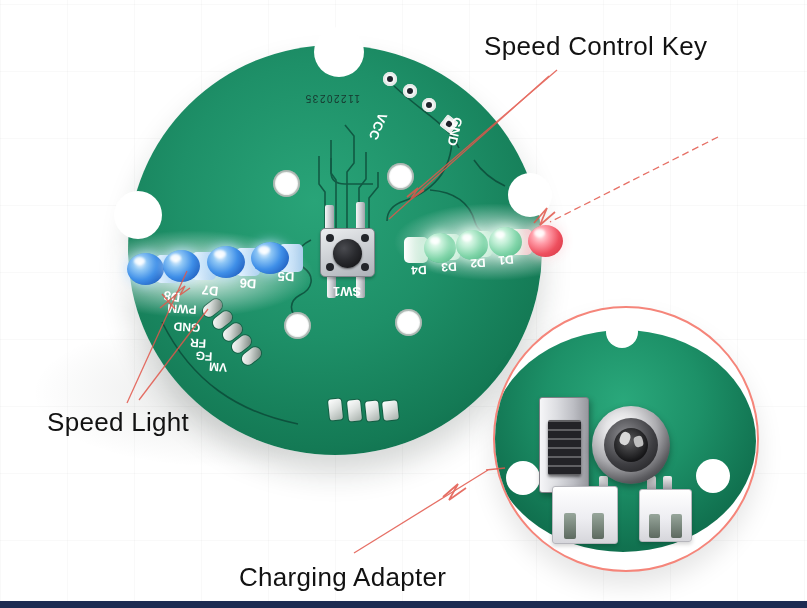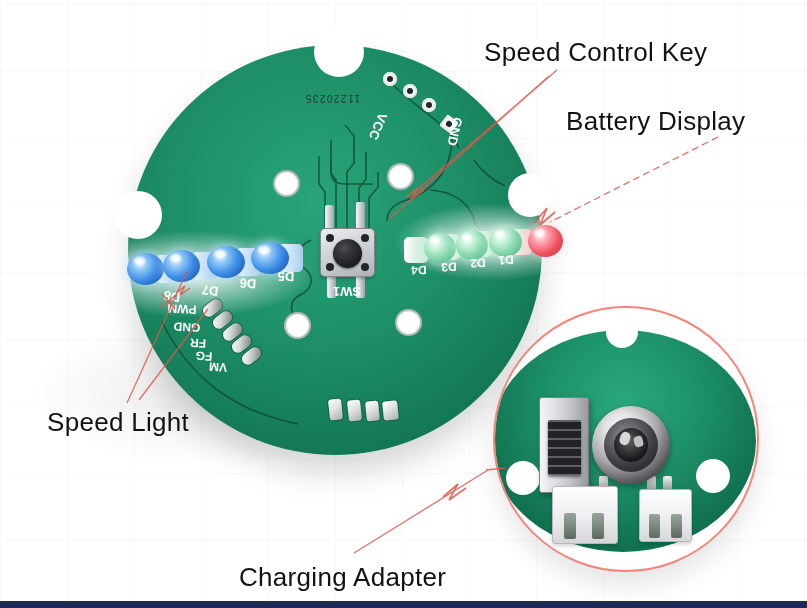--- a/index.html
+++ b/index.html
@@ -281,20 +281,19 @@
       <path d="M127,403 L187,271"></path>
       <path d="M139,400 L208,309"></path>
       <path d="M160,308 l17,-14 M162,294 l13,15" stroke-width="1.5"></path>
       <path d="M176,293 l9,-7 -5,9 10,-7" stroke-width="1.5"></path>
       <path d="M354,553 L488,470"></path>
       <path d="M443,497 l15,-13 -9,16 17,-12" stroke-width="1.7"></path>
       <path d="M486,470 l19,-2"></path>
     </g>
   </svg>
 
-  <div class="heading" style="left:484px;top:37px;">Speed Control Key</div>
-  <div class="heading" style="left:566px;top:106px;">Battery Display</div>
+  <div class="heading" style="left:484px;top:31px;">Speed Control Key</div>
   <div class="heading" style="left:239px;top:562px;">Charging Adapter</div>
   <div class="heading" style="left:47px;top:407px;">Speed Light</div>
 
   <div class="bottom-bar"></div>
 
 </div>
 
 </body></html>

